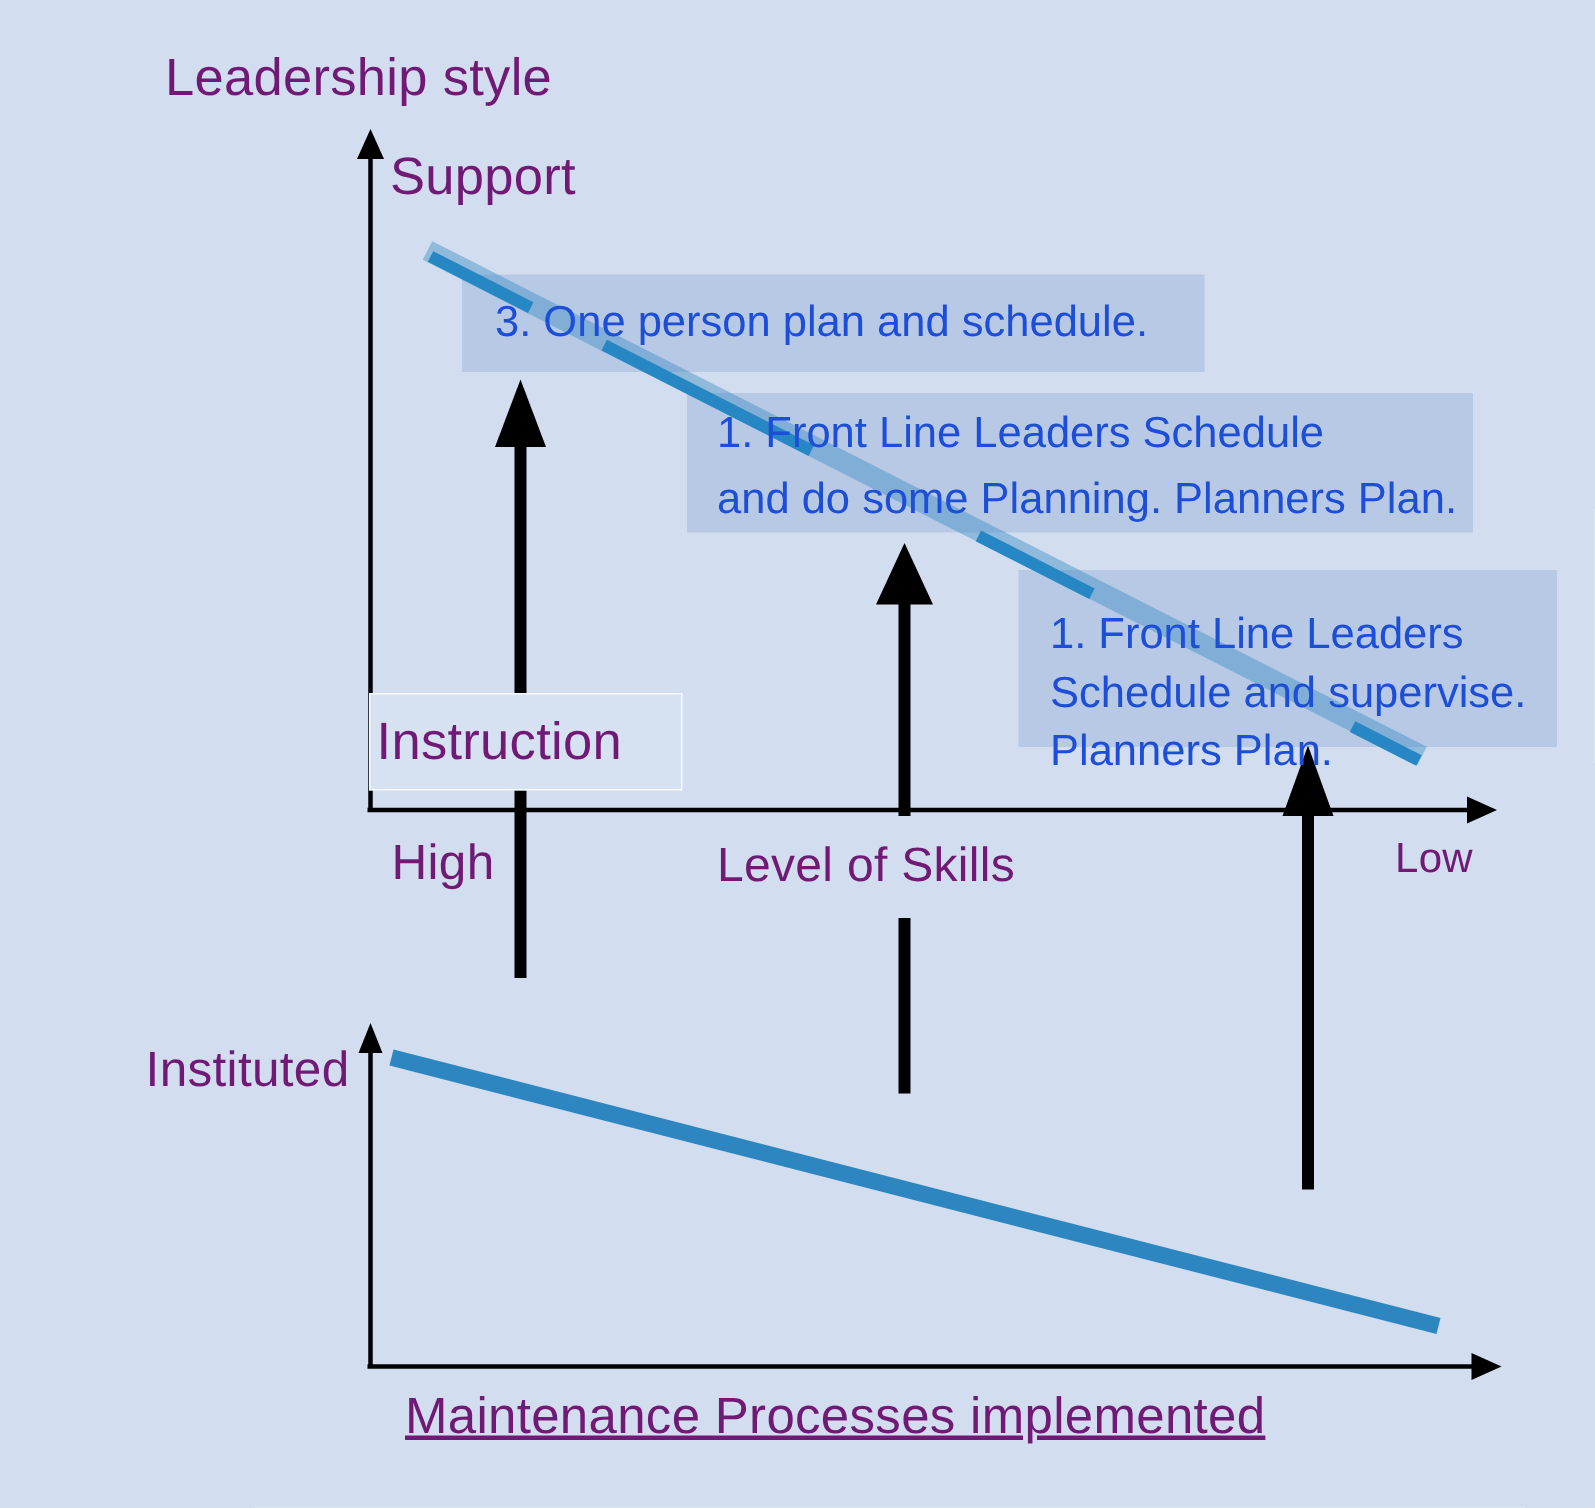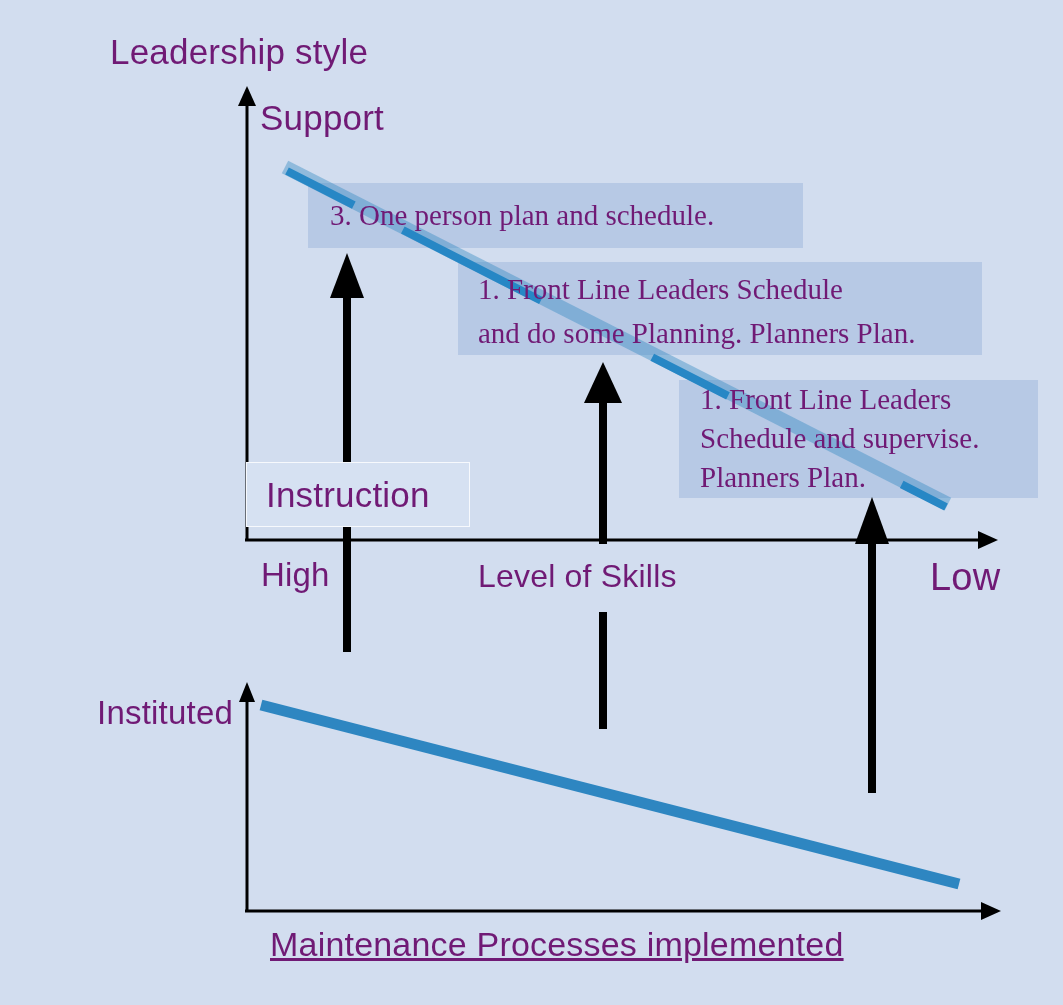--- a/index.html
+++ b/index.html
@@ -11,21 +11,21 @@
     background:#d2ddef;
   }
   .layer{position:absolute;left:0;top:0;width:1063px;height:1005px;}
   .box{position:absolute;background:#b7c9e5;}
   .label{
     position:absolute;
     color:#701a75;
     white-space:nowrap;
     letter-spacing:0.2px;
   }
-  .callout-text{position:absolute;color:#701a75;font-size:29px;font-family:Liberation Serif, serif;}
+  .callout-text{position:absolute;color:#1d4ed8;font-size:29px;}
   .callout-text span{display:block;}
   svg{display:block;}
 </style>
 </head>
 <body>
 
 <div class="canvas">
 
   <div class="layer">
     <div class="box" style="left:308px;top:183px;width:495px;height:65px;"></div>
@@ -78,35 +78,35 @@
 
     <div class="callout-text" style="left:308px;top:183px;width:495px;height:65px;padding-left:22px;line-height:64px;">
       <span>3. One person plan and schedule.</span>
     </div>
 
     <div class="callout-text" style="left:458px;top:262px;width:524px;padding-left:20px;padding-top:5px;line-height:44px;">
       <span>1. Front Line Leaders Schedule</span>
       <span>and do some Planning. Planners Plan.</span>
     </div>
 
-    <div class="callout-text" style="left:679px;top:372px;width:359px;padding-left:21px;padding-top:8px;line-height:39px;">
+    <div class="callout-text" style="left:679px;top:396px;width:359px;padding-left:21px;padding-top:8px;line-height:39px;">
       <span>1. Front Line Leaders</span>
       <span>Schedule and supervise.</span>
       <span>Planners Plan.</span>
     </div>
 
     <div class="label" style="left:246px;top:462px;width:203px;height:63px;background:#d6e1f2;
-                border:1px solid rgba(255,255,255,0.8);font-size:35px;line-height:63px;padding-left:19px;">Instruction</div>
+                border:1px solid rgba(255,255,255,0.8);font-size:35px;line-height:63px;padding-left:4px;">Instruction</div>
 
     <div class="label" style="left:248px;top:556px;font-size:33px;margin-left:13px;">High</div>
 
     <div class="label" style="left:478px;top:544px;width:290px;height:68px;background:#d2ddef;
                 font-size:32px;line-height:64px;text-align:left;">Level of Skills</div>
 
-    <div class="label" style="left:930px;top:556px;font-size:38px;">Low</div>
+    <div class="label" style="left:930px;top:556px;font-size:28px;">Low</div>
 
     <div class="label" style="left:60px;top:694px;width:173px;font-size:33px;text-align:right;">Instituted</div>
 
 
     <div class="label" style="left:270px;top:925px;width:600px;font-size:34px;font-weight:500;text-align:left;text-decoration:underline;">Maintenance Processes implemented</div>
   </div>
 
 </div>
 
 </body></html>

